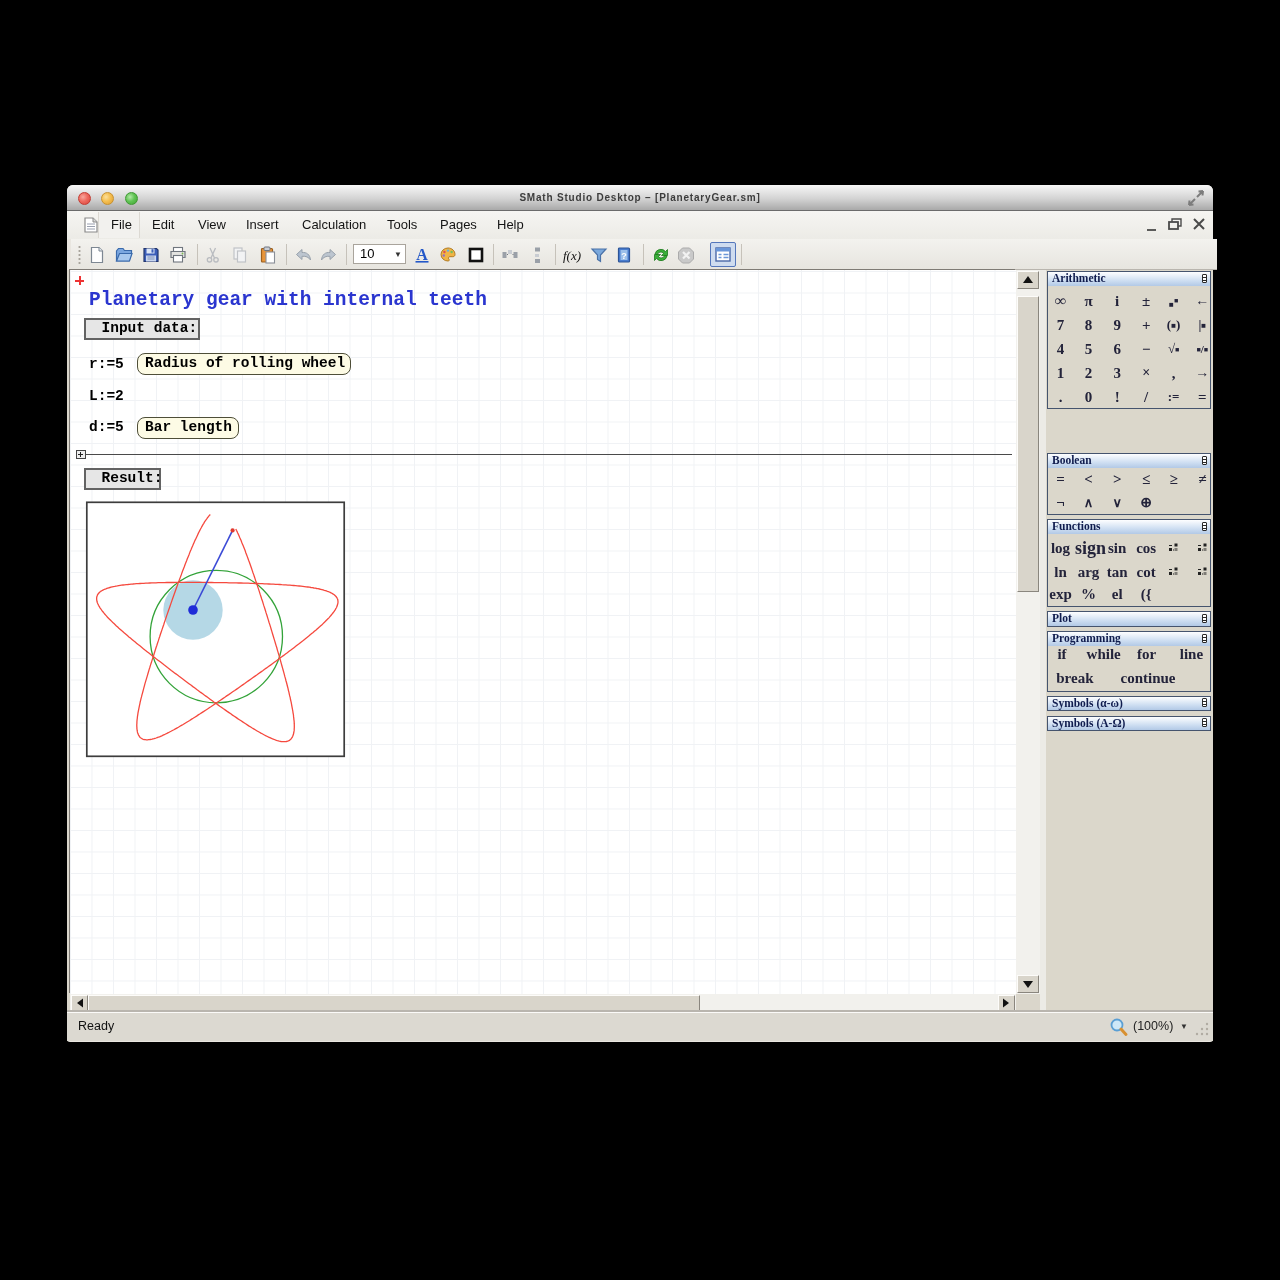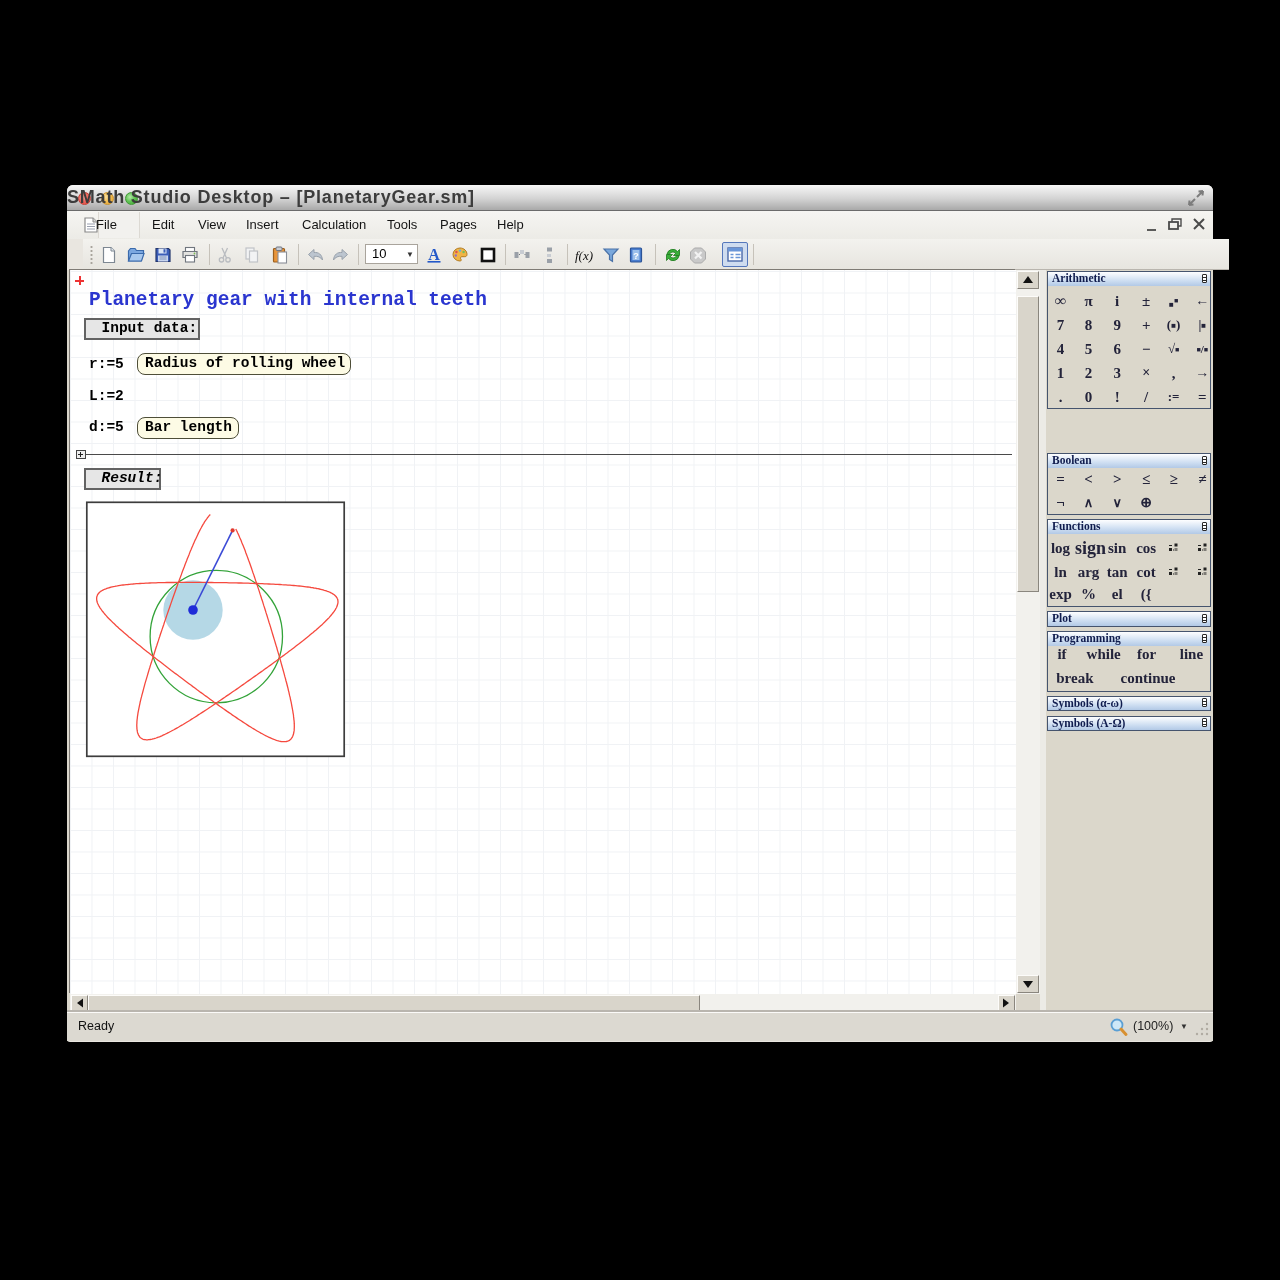--- a/index.html
+++ b/index.html
@@ -1,22 +1,22 @@
 <!DOCTYPE html>
 <html><head><meta charset="utf-8"><style>
 *{margin:0;padding:0;box-sizing:border-box}
 html,body{width:1280px;height:1280px;background:#000;font-family:"Liberation Sans",sans-serif;overflow:hidden}
 .win{position:absolute;left:67px;top:185px;width:1146px;height:857px;background:#e9e6e0;border-radius:6px 6px 3px 3px;}
 .tbar{position:absolute;left:0;top:0;width:100%;height:26px;border-radius:6px 6px 0 0;
  background:linear-gradient(#f7f7f7,#d3d3d3 55%,#a9a9a9);border-bottom:1px solid #6b6b6b;}
 .tl{position:absolute;top:7px;width:13px;height:13px;border-radius:50%;}
-.title{position:absolute;width:100%;text-align:left;font-size:18px;letter-spacing:0.8px;font-weight:bold;color:#3c3c3c;line-height:25px;}
+.title{position:absolute;width:100%;text-align:center;font-size:10px;letter-spacing:0.8px;font-weight:bold;color:#3c3c3c;line-height:25px;}
 .mbar{position:absolute;left:0;top:26px;width:100%;height:28px;background:linear-gradient(#f6f5f2,#ecebe6);}
 .mi{position:absolute;top:0;font-size:13px;color:#141414;line-height:28px;}
-.tool{position:absolute;left:16px;top:54px;width:100%;height:31px;background:linear-gradient(#f3f2ee,#e7e5df);border-bottom:1px solid #b9b5ae;}
+.tool{position:absolute;left:4px;top:54px;width:100%;height:31px;background:linear-gradient(#f3f2ee,#e7e5df);border-bottom:1px solid #b9b5ae;}
 .sep{position:absolute;top:5px;width:1px;height:21px;background:#c6c2ba;}
 .ic{position:absolute;top:7px;width:18px;height:18px;}
 .main{position:absolute;left:0;top:85px;width:100%;height:742px;background:#dad6cb;}
 .sheet{position:absolute;left:3px;top:0px;width:946px;height:724px;background:#fff;
  background-image:linear-gradient(#f0f2f5 1px,transparent 1px),linear-gradient(90deg,#f0f2f5 1px,transparent 1px);
  background-size:21.5px 21.5px;background-position:0px 1px;
  box-shadow:-1px -1px 0 #7f7b75;}
 .mono{font-family:"Liberation Mono",monospace;font-weight:bold;}
 .gbox{position:absolute;background:#e6e6e6;border:2px solid #636363;font-size:14.5px;color:#000;line-height:17px;padding-left:16px;}
 .cbox{position:absolute;background:#fdfbe5;border:1.5px solid #4e4e38;border-radius:8px;font-size:14.5px;color:#000;padding-left:7px;}
@@ -55,21 +55,21 @@
 </div>
 <div class="mbar">
 <div style="position:absolute;left:31px;top:1px;width:42px;height:26px;background:#f2f1ee;border-left:1px solid #dcd9d3;border-right:1px solid #dcd9d3;"></div>
 <svg style="position:absolute;left:17px;top:6px" width="14" height="16" viewBox="0 0 14 16">
  <path d="M1 1 h8 l4 4 v10 h-12 z" fill="#fff" stroke="#8a8a8a" stroke-width="1.2"></path>
  <path d="M9 1 l0 4 l4 0" fill="#d8d8d8" stroke="#8a8a8a" stroke-width="1"></path>
  <g stroke="#9aa0b0" stroke-width="1">
           <path d="M3 7 h8 M3 9.5 h8 M3 12 h8"></path>
         </g>
 </svg>
-<span class="mi" style="left:29px">File</span>
+<span class="mi" style="left:44px">File</span>
 <span class="mi" style="left:85px">Edit</span>
 <span class="mi" style="left:131px">View</span>
 <span class="mi" style="left:179px">Insert</span>
 <span class="mi" style="left:235px">Calculation</span>
 <span class="mi" style="left:320px">Tools</span>
 <span class="mi" style="left:373px">Pages</span>
 <span class="mi" style="left:430px">Help</span>
 <svg style="position:absolute;right:3px;top:4px" width="65" height="20" viewBox="0 0 65 20">
  <g stroke="#4a4a4a" stroke-width="1.8" fill="none">
   <path d="M2 15 h9"></path>
@@ -200,21 +200,21 @@
 <div class="lab mono" style="left:19px;top:85.5px;">r:=5</div>
 <div class="cbox mono" style="left:67px;top:82.5px;width:214px;height:22.5px;line-height:19px;">Radius of rolling wheel</div>
 <div class="lab mono" style="left:19px;top:117.5px;">L:=2</div>
 <div class="lab mono" style="left:19px;top:149.0px;">d:=5</div>
 <div class="cbox mono" style="left:67px;top:146.5px;width:101.5px;height:22.5px;line-height:19px;">Bar length</div>
 <div style="position:absolute;left:6px;top:179.5px;width:9.5px;height:9.5px;border:1px solid #444;background:#eee;">
           <div style="position:absolute;left:1.2px;top:3.3px;width:5px;height:1px;background:#222"></div>
           <div style="position:absolute;left:3.2px;top:1.3px;width:1px;height:5px;background:#222"></div>
         </div>
 <div style="position:absolute;left:15.5px;top:183.5px;width:926px;height:1px;background:#4a4a4a"></div>
-<div class="gbox mono" style="left:13.5px;top:198px;width:77px;height:21.5px;font-style:italic;">Result:</div>
+<div class="gbox mono" style="left:13.5px;top:198px;width:77px;height:21.5px;">Result:</div>
 <svg style="position:absolute;left:14px;top:229px" width="263" height="260" viewBox="84 499 263 260">
 <rect x="86.8" y="502.3" width="257.4" height="254" fill="#fff" stroke="#3d3d3d" stroke-width="1.7"></rect>
 <circle cx="193" cy="610" r="29.7" fill="#b5d8e6"></circle>
 <circle cx="216.3" cy="636.6" r="66.2" fill="none" stroke="#33a339" stroke-width="1.3"></circle>
 <polyline points="235.8,528.9 236.4,530.2 237.1,531.6 237.7,533.0 238.4,534.4 239.1,535.9 239.7,537.4 240.4,539.0 241.1,540.6 241.7,542.2 242.4,543.9 243.1,545.6 243.8,547.3 244.5,549.0 245.2,550.8 245.8,552.7 246.5,554.5 247.2,556.4 247.9,558.3 248.6,560.3 249.4,562.2 250.1,564.2 250.8,566.2 251.5,568.3 252.2,570.4 252.9,572.5 253.7,574.6 254.4,576.7 255.1,578.9 255.8,581.0 256.6,583.2 257.3,585.4 258.0,587.6 258.8,589.9 259.5,592.1 260.2,594.4 261.0,596.7 261.7,599.0 262.5,601.3 263.2,603.6 263.9,605.9 264.7,608.2 265.4,610.5 266.1,612.9 266.9,615.2 267.6,617.6 268.3,619.9 269.0,622.3 269.8,624.6 270.5,626.9 271.2,629.3 271.9,631.6 272.6,634.0 273.3,636.3 274.0,638.6 274.7,640.9 275.4,643.2 276.1,645.6 276.8,647.8 277.4,650.1 278.1,652.4 278.8,654.7 279.4,656.9 280.1,659.1 280.7,661.4 281.3,663.6 281.9,665.7 282.5,667.9 283.1,670.0 283.7,672.2 284.3,674.3 284.8,676.4 285.4,678.4 285.9,680.5 286.5,682.5 287.0,684.5 287.5,686.5 288.0,688.4 288.4,690.3 288.9,692.2 289.3,694.1 289.7,695.9 290.2,697.7 290.5,699.5 290.9,701.2 291.3,702.9 291.6,704.6 291.9,706.3 292.2,707.9 292.5,709.5 292.8,711.0 293.0,712.6 293.3,714.0 293.5,715.5 293.6,716.9 293.8,718.3 293.9,719.6 294.1,720.9 294.2,722.2 294.2,723.4 294.3,724.6 294.3,725.7 294.3,726.8 294.3,727.9 294.2,728.9 294.2,729.9 294.1,730.9 293.9,731.8 293.8,732.7 293.6,733.5 293.4,734.3 293.2,735.1 292.9,735.8 292.6,736.5 292.3,737.1 292.0,737.7 291.6,738.2 291.2,738.7 290.8,739.2 290.4,739.6 289.9,740.0 289.4,740.4 288.9,740.7 288.3,741.0 287.7,741.2 287.1,741.4 286.4,741.5 285.7,741.6 285.0,741.7 284.3,741.7 283.5,741.7 282.7,741.7 281.9,741.6 281.1,741.5 280.2,741.3 279.3,741.1 278.3,740.8 277.4,740.6 276.4,740.3 275.3,739.9 274.3,739.5 273.2,739.1 272.1,738.7 271.0,738.2 269.8,737.6 268.6,737.1 267.4,736.5 266.1,735.9 264.8,735.2 263.5,734.5 262.2,733.8 260.9,733.1 259.5,732.3 258.1,731.5 256.7,730.7 255.2,729.8 253.7,728.9 252.2,728.0 250.7,727.0 249.1,726.1 247.6,725.1 246.0,724.0 244.4,723.0 242.7,721.9 241.1,720.8 239.4,719.7 237.7,718.6 236.0,717.4 234.3,716.3 232.5,715.1 230.8,713.8 229.0,712.6 227.2,711.4 225.4,710.1 223.5,708.8 221.7,707.5 219.8,706.2 218.0,704.9 216.1,703.5 214.2,702.2 212.3,700.8 210.4,699.4 208.5,698.0 206.6,696.6 204.6,695.2 202.7,693.8 200.7,692.4 198.8,690.9 196.8,689.5 194.9,688.0 192.9,686.6 190.9,685.1 189.0,683.7 187.0,682.2 185.0,680.7 183.1,679.3 181.1,677.8 179.1,676.3 177.2,674.8 175.2,673.4 173.3,671.9 171.3,670.4 169.4,668.9 167.5,667.5 165.6,666.0 163.7,664.6 161.8,663.1 159.9,661.6 158.0,660.2 156.1,658.8 154.3,657.3 152.5,655.9 150.7,654.5 148.9,653.1 147.1,651.7 145.3,650.3 143.6,648.9 141.9,647.5 140.2,646.1 138.5,644.8 136.8,643.4 135.2,642.1 133.6,640.8 132.0,639.4 130.4,638.1 128.9,636.9 127.4,635.6 125.9,634.3 124.4,633.1 123.0,631.8 121.6,630.6 120.3,629.4 118.9,628.2 117.7,627.0 116.4,625.9 115.2,624.7 114.0,623.6 112.8,622.5 111.7,621.4 110.6,620.3 109.5,619.2 108.5,618.2 107.5,617.2 106.6,616.1 105.7,615.1 104.9,614.2 104.0,613.2 103.3,612.2 102.5,611.3 101.8,610.4 101.2,609.5 100.6,608.6 100.0,607.8 99.5,606.9 99.0,606.1 98.5,605.3 98.2,604.5 97.8,603.7 97.5,602.9 97.2,602.2 97.0,601.5 96.9,600.7 96.7,600.1 96.7,599.4 96.6,598.7 96.7,598.1 96.7,597.4 96.8,596.8 97.0,596.2 97.2,595.7 97.4,595.1 97.7,594.6 98.1,594.0 98.5,593.5 98.9,593.0 99.4,592.5 99.9,592.0 100.5,591.6 101.1,591.1 101.8,590.7 102.5,590.3 103.3,589.9 104.1,589.5 105.0,589.1 105.9,588.8 106.8,588.4 107.8,588.1 108.8,587.8 109.9,587.5 111.0,587.2 112.2,586.9 113.4,586.6 114.7,586.4 116.0,586.1 117.3,585.9 118.7,585.6 120.1,585.4 121.5,585.2 123.0,585.0 124.6,584.8 126.2,584.6 127.8,584.5 129.4,584.3 131.1,584.1 132.8,584.0 134.6,583.8 136.4,583.7 138.2,583.6 140.0,583.5 141.9,583.4 143.8,583.3 145.8,583.2 147.8,583.1 149.8,583.0 151.8,582.9 153.9,582.9 156.0,582.8 158.1,582.7 160.2,582.7 162.4,582.6 164.6,582.6 166.8,582.5 169.1,582.5 171.3,582.5 173.6,582.5 175.9,582.4 178.2,582.4 180.5,582.4 182.9,582.4 185.2,582.4 187.6,582.4 190.0,582.4 192.4,582.4 194.8,582.4 197.2,582.4 199.6,582.4 202.0,582.4 204.5,582.4 206.9,582.5 209.4,582.5 211.8,582.5 214.3,582.6 216.7,582.6 219.2,582.6 221.6,582.7 224.1,582.7 226.5,582.7 229.0,582.8 231.4,582.8 233.8,582.9 236.3,582.9 238.7,583.0 241.1,583.0 243.5,583.1 245.9,583.2 248.3,583.2 250.6,583.3 253.0,583.4 255.3,583.5 257.6,583.5 259.9,583.6 262.2,583.7 264.5,583.8 266.7,583.9 269.0,584.0 271.2,584.1 273.4,584.2 275.5,584.3 277.6,584.4 279.8,584.5 281.8,584.7 283.9,584.8 285.9,584.9 287.9,585.1 289.9,585.2 291.8,585.4 293.7,585.5 295.6,585.7 297.4,585.9 299.3,586.0 301.0,586.2 302.8,586.4 304.5,586.6 306.1,586.8 307.8,587.0 309.4,587.2 310.9,587.5 312.4,587.7 313.9,588.0 315.4,588.2 316.7,588.5 318.1,588.7 319.4,589.0 320.7,589.3 321.9,589.6 323.1,589.9 324.3,590.3 325.4,590.6 326.4,590.9 327.4,591.3 328.4,591.6 329.3,592.0 330.2,592.4 331.0,592.8 331.8,593.2 332.5,593.6 333.2,594.1 333.9,594.5 334.5,595.0 335.0,595.5 335.5,596.0 336.0,596.5 336.4,597.0 336.8,597.5 337.1,598.1 337.3,598.6 337.6,599.2 337.7,599.8 337.9,600.4 337.9,601.0 338.0,601.6 338.0,602.3 337.9,603.0 337.8,603.6 337.6,604.3 337.4,605.0 337.2,605.8 336.9,606.5 336.6,607.3 336.2,608.0 335.7,608.8 335.3,609.6 334.8,610.5 334.2,611.3 333.6,612.1 332.9,613.0 332.2,613.9 331.5,614.8 330.7,615.7 329.9,616.6 329.1,617.6 328.2,618.6 327.2,619.5 326.2,620.5 325.2,621.5 324.2,622.6 323.1,623.6 322.0,624.7 320.8,625.7 319.6,626.8 318.3,627.9 317.1,629.0 315.8,630.2 314.4,631.3 313.1,632.5 311.7,633.6 310.2,634.8 308.8,636.0 307.3,637.2 305.7,638.5 304.2,639.7 302.6,641.0 301.0,642.2 299.4,643.5 297.7,644.8 296.0,646.1 294.3,647.4 292.6,648.7 290.9,650.0 289.1,651.3 287.3,652.7 285.5,654.0 283.7,655.4 281.8,656.7 280.0,658.1 278.1,659.5 276.2,660.9 274.3,662.3 272.4,663.7 270.5,665.1 268.5,666.5 266.6,667.9 264.6,669.3 262.7,670.7 260.7,672.1 258.7,673.5 256.7,675.0 254.7,676.4 252.7,677.8 250.7,679.2 248.7,680.6 246.7,682.0 244.7,683.5 242.7,684.9 240.7,686.3 238.7,687.7 236.7,689.1 234.7,690.5 232.7,691.8 230.7,693.2 228.7,694.6 226.7,695.9 224.8,697.3 222.8,698.6 220.8,700.0 218.9,701.3 217.0,702.6 215.0,703.9 213.1,705.2 211.2,706.5 209.3,707.7 207.5,709.0 205.6,710.2 203.8,711.4 201.9,712.6 200.1,713.8 198.3,714.9 196.6,716.1 194.8,717.2 193.1,718.3 191.3,719.4 189.7,720.5 188.0,721.5 186.3,722.5 184.7,723.5 183.1,724.5 181.5,725.4 179.9,726.3 178.4,727.2 176.8,728.1 175.4,728.9 173.9,729.8 172.4,730.5 171.0,731.3 169.6,732.0 168.3,732.7 166.9,733.4 165.6,734.0 164.3,734.7 163.1,735.2 161.8,735.8 160.6,736.3 159.5,736.8 158.3,737.2 157.2,737.6 156.1,738.0 155.1,738.3 154.0,738.7 153.1,738.9 152.1,739.2 151.1,739.4 150.2,739.5 149.4,739.7 148.5,739.7 147.7,739.8 146.9,739.8 146.2,739.8 145.4,739.7 144.7,739.6 144.1,739.5 143.4,739.3 142.8,739.1 142.3,738.8 141.7,738.5 141.2,738.2 140.7,737.8 140.2,737.4 139.8,737.0 139.4,736.5 139.1,735.9 138.7,735.4 138.4,734.7 138.1,734.1 137.9,733.4 137.6,732.7 137.4,731.9 137.3,731.1 137.1,730.2 137.0,729.3 136.9,728.4 136.9,727.4 136.8,726.4 136.8,725.4 136.8,724.3 136.9,723.2 136.9,722.0 137.0,720.8 137.1,719.6 137.3,718.3 137.4,717.0 137.6,715.7 137.8,714.3 138.0,712.9 138.3,711.4 138.6,709.9 138.9,708.4 139.2,706.9 139.5,705.3 139.9,703.6 140.2,702.0 140.6,700.3 141.0,698.6 141.5,696.9 141.9,695.1 142.4,693.3 142.9,691.5 143.4,689.6 143.9,687.7 144.4,685.8 144.9,683.9 145.5,681.9 146.1,679.9 146.7,677.9 147.3,675.9 147.9,673.8 148.5,671.7 149.1,669.6 149.8,667.5 150.4,665.4 151.1,663.2 151.8,661.1 152.5,658.9 153.2,656.7 153.9,654.5 154.6,652.2 155.3,650.0 156.0,647.7 156.8,645.5 157.5,643.2 158.3,640.9 159.0,638.6 159.8,636.3 160.5,634.0 161.3,631.7 162.1,629.4 162.9,627.0 163.7,624.7 164.4,622.4 165.2,620.1 166.0,617.7 166.8,615.4 167.6,613.1 168.4,610.8 169.2,608.5 170.0,606.2 170.8,603.9 171.6,601.6 172.4,599.3 173.2,597.0 174.0,594.8 174.8,592.5 175.6,590.3 176.4,588.0 177.2,585.8 178.0,583.6 178.8,581.4 179.6,579.3 180.4,577.1 181.2,575.0 181.9,572.9 182.7,570.8 183.5,568.8 184.3,566.7 185.0,564.7 185.8,562.7 186.6,560.7 187.3,558.8 188.1,556.9 188.9,555.0 189.6,553.1 190.3,551.3 191.1,549.5 191.8,547.8 192.6,546.0 193.3,544.3 194.0,542.7 194.7,541.0 195.5,539.4 196.2,537.9 196.9,536.4 197.6,534.9 198.3,533.4 199.0,532.0 199.7,530.6 200.4,529.3 201.1,528.0 201.7,526.8 202.4,525.6 203.1,524.4 203.8,523.3 204.4,522.2 205.1,521.2 205.8,520.2 206.4,519.3 207.1,518.4 207.7,517.5 208.4,516.7 209.0,515.9 209.6,515.2 210.3,514.6" fill="none" stroke="#f5493e" stroke-width="1.3"></polyline>
 <line x1="193" y1="610" x2="232.6" y2="530.4" stroke="#3b4ad6" stroke-width="1.6"></line>
 <circle cx="232.6" cy="530.4" r="2.1" fill="#e03a30"></circle>
 <circle cx="193" cy="610" r="4.8" fill="#1f2cd8"></circle>
 </svg>
 </div>

